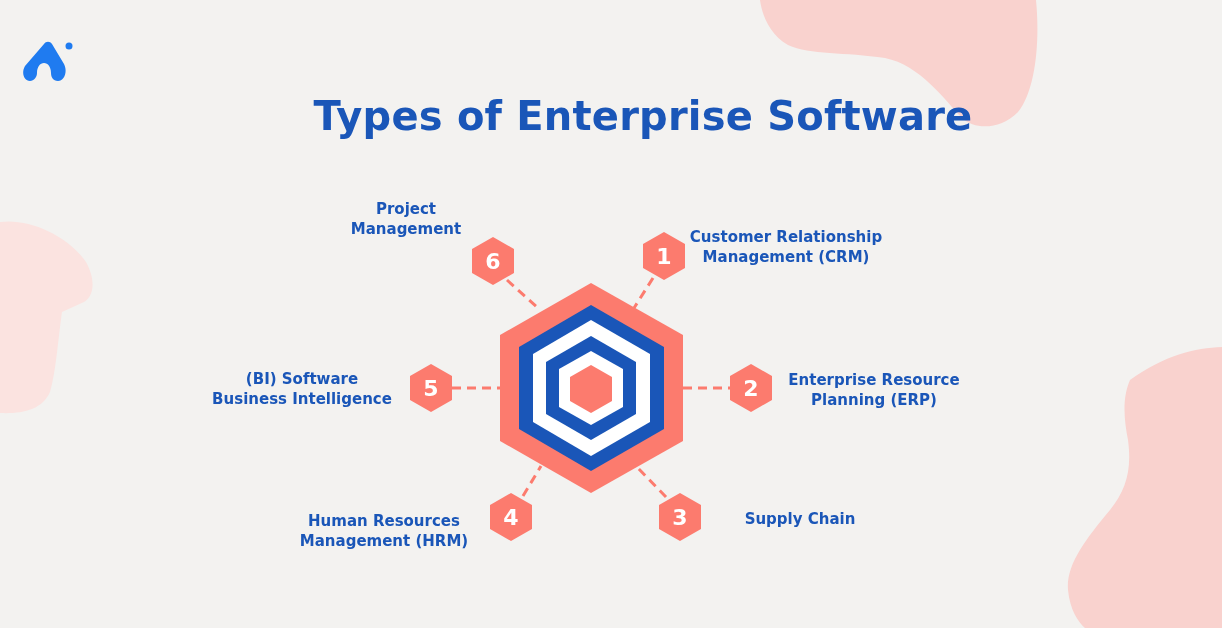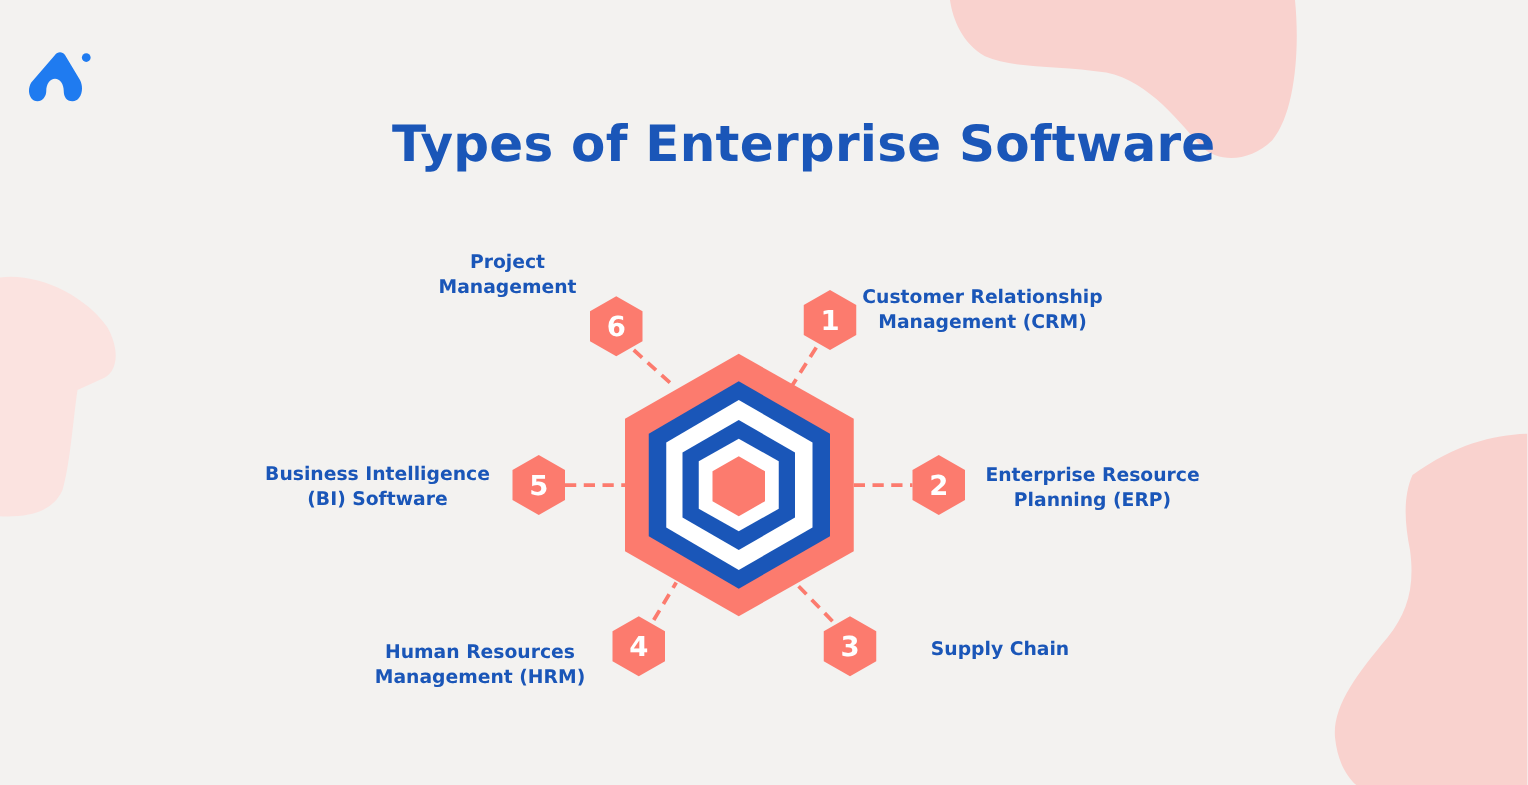--- a/index.html
+++ b/index.html
@@ -82,19 +82,19 @@
   <div>Planning (ERP)</div>
 </div>
 <div class="label" style="left:710px;top:509px;width:180px;">
   <div>Supply Chain</div>
 </div>
 <div class="label" style="left:294px;top:511px;width:180px;">
   <div>Human Resources</div>
   <div>Management (HRM)</div>
 </div>
 <div class="label" style="left:197px;top:369px;width:210px;">
+  <div>(BI) Software</div>
   <div>Business Intelligence</div>
-  <div>(BI) Software</div>
 </div>
 <div class="label" style="left:336px;top:199px;width:140px;">
   <div>Project</div>
   <div>Management</div>
 </div>
 
 </body></html>

